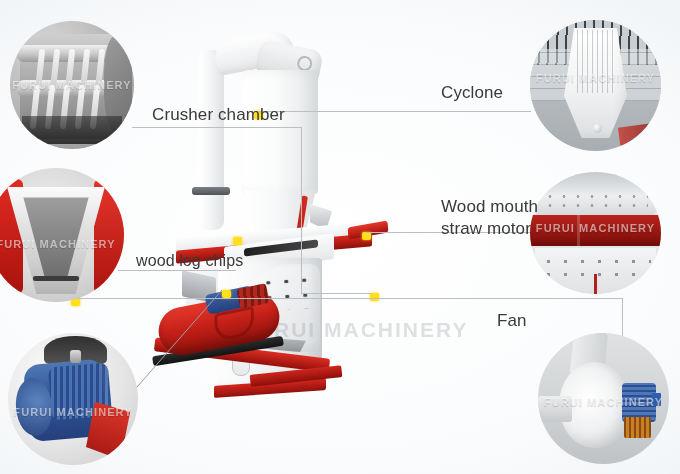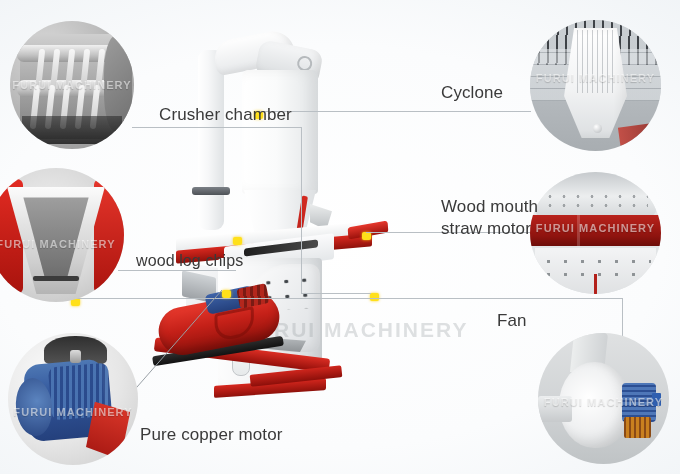--- a/index.html
+++ b/index.html
@@ -556,21 +556,20 @@
   <div class="inset" id="inset-fan">
     <div class="duct"></div>
     <div class="volute"></div>
     <div class="inlet"></div>
     <div class="motor"></div>
     <div class="coil"></div>
     <div class="tag"></div>
     <div class="wm" style="top:53%;">FURUI MACHINERY</div>
   </div>
 
-  <div class="lbl" style="left:159px;top:104px;">Crusher chamber</div>
+  <div class="lbl" style="left:152px;top:104px;">Crusher chamber</div>
   <div class="lbl" style="left:441px;top:82px;">Cyclone</div>
   <div class="lbl small" style="left:136px;top:250px;">wood log chips</div>
   <div class="lbl" style="left:441px;top:196px;">Wood mouth</div>
   <div class="lbl" style="left:441px;top:218px;">straw motor</div>
   <div class="lbl" style="left:497px;top:310px;">Fan</div>
-  <div class="lbl" style="left:140px;top:424px;">Pure copper motor</div>
 
 </div>
 
 </body></html>

